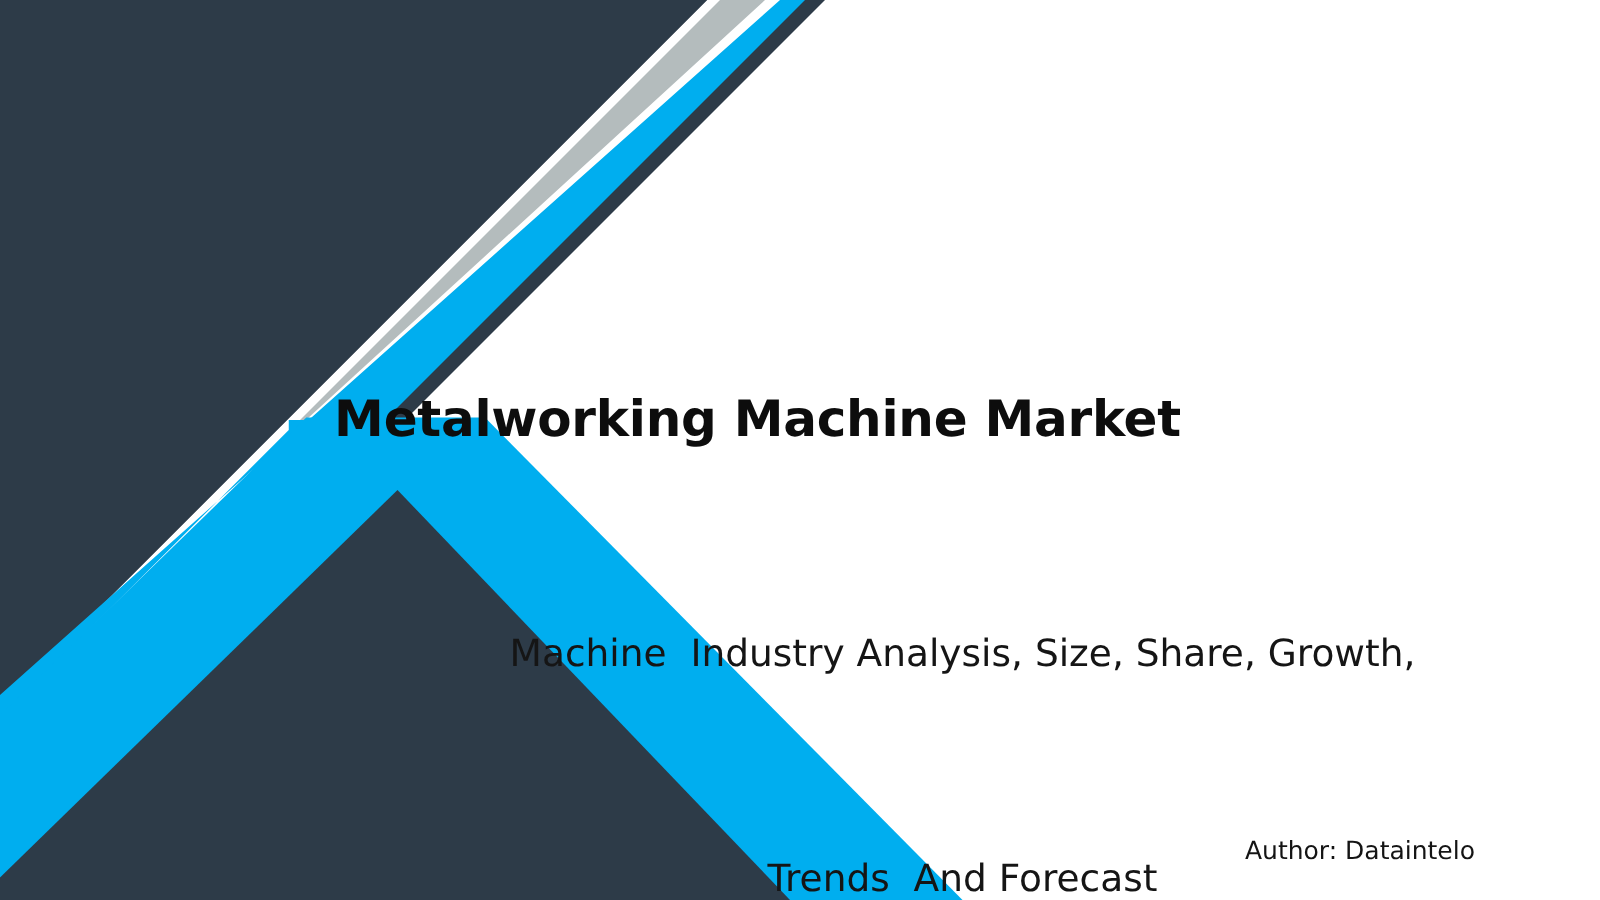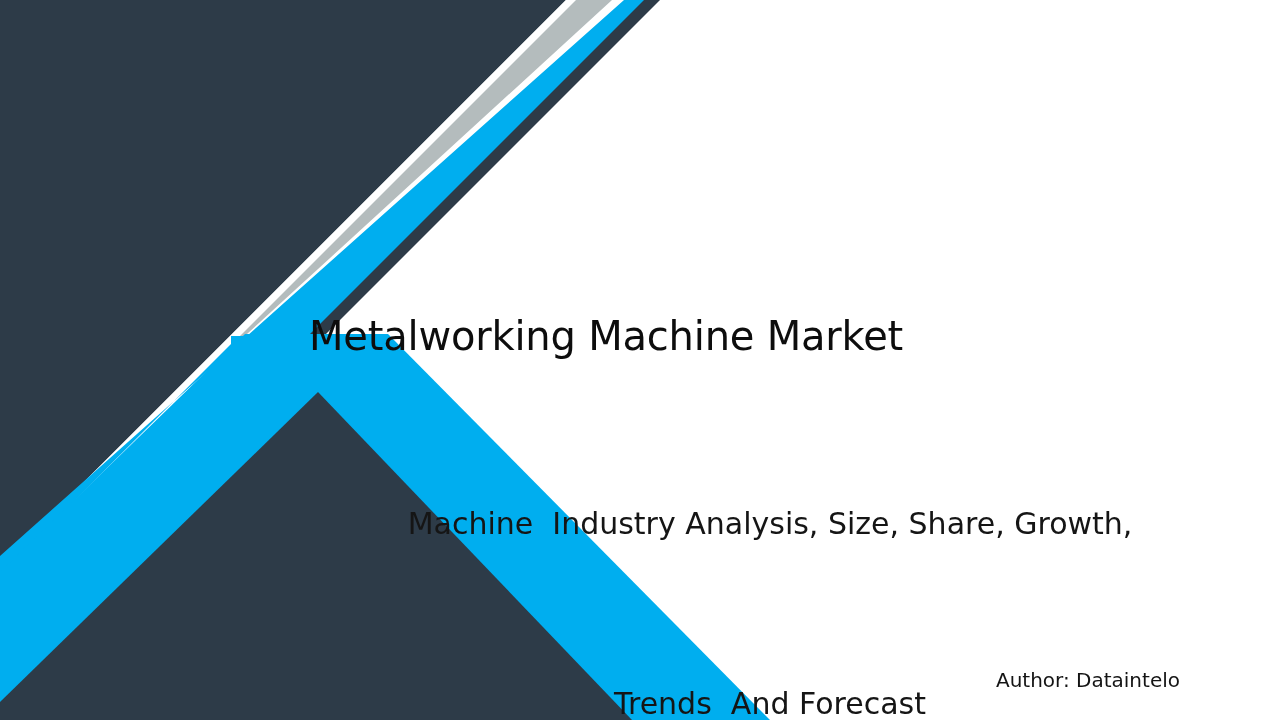--- a/index.html
+++ b/index.html
@@ -33,21 +33,21 @@
     width: 1280px;
     height: 720px;
   }
   .title {
     position: absolute;
     left: 0;
     top: 312px;
     width: 1212px;
     text-align: center;
     font-size: 40px;
-    font-weight: normal;
+    font-weight: bold;
     color: #0d0d0d;
     letter-spacing: -0.2px;
     line-height: 1.2;
     white-space: pre;
   }
   .subtitle {
     position: absolute;
     left: 390px;
     top: 374px;
     width: 760px;

